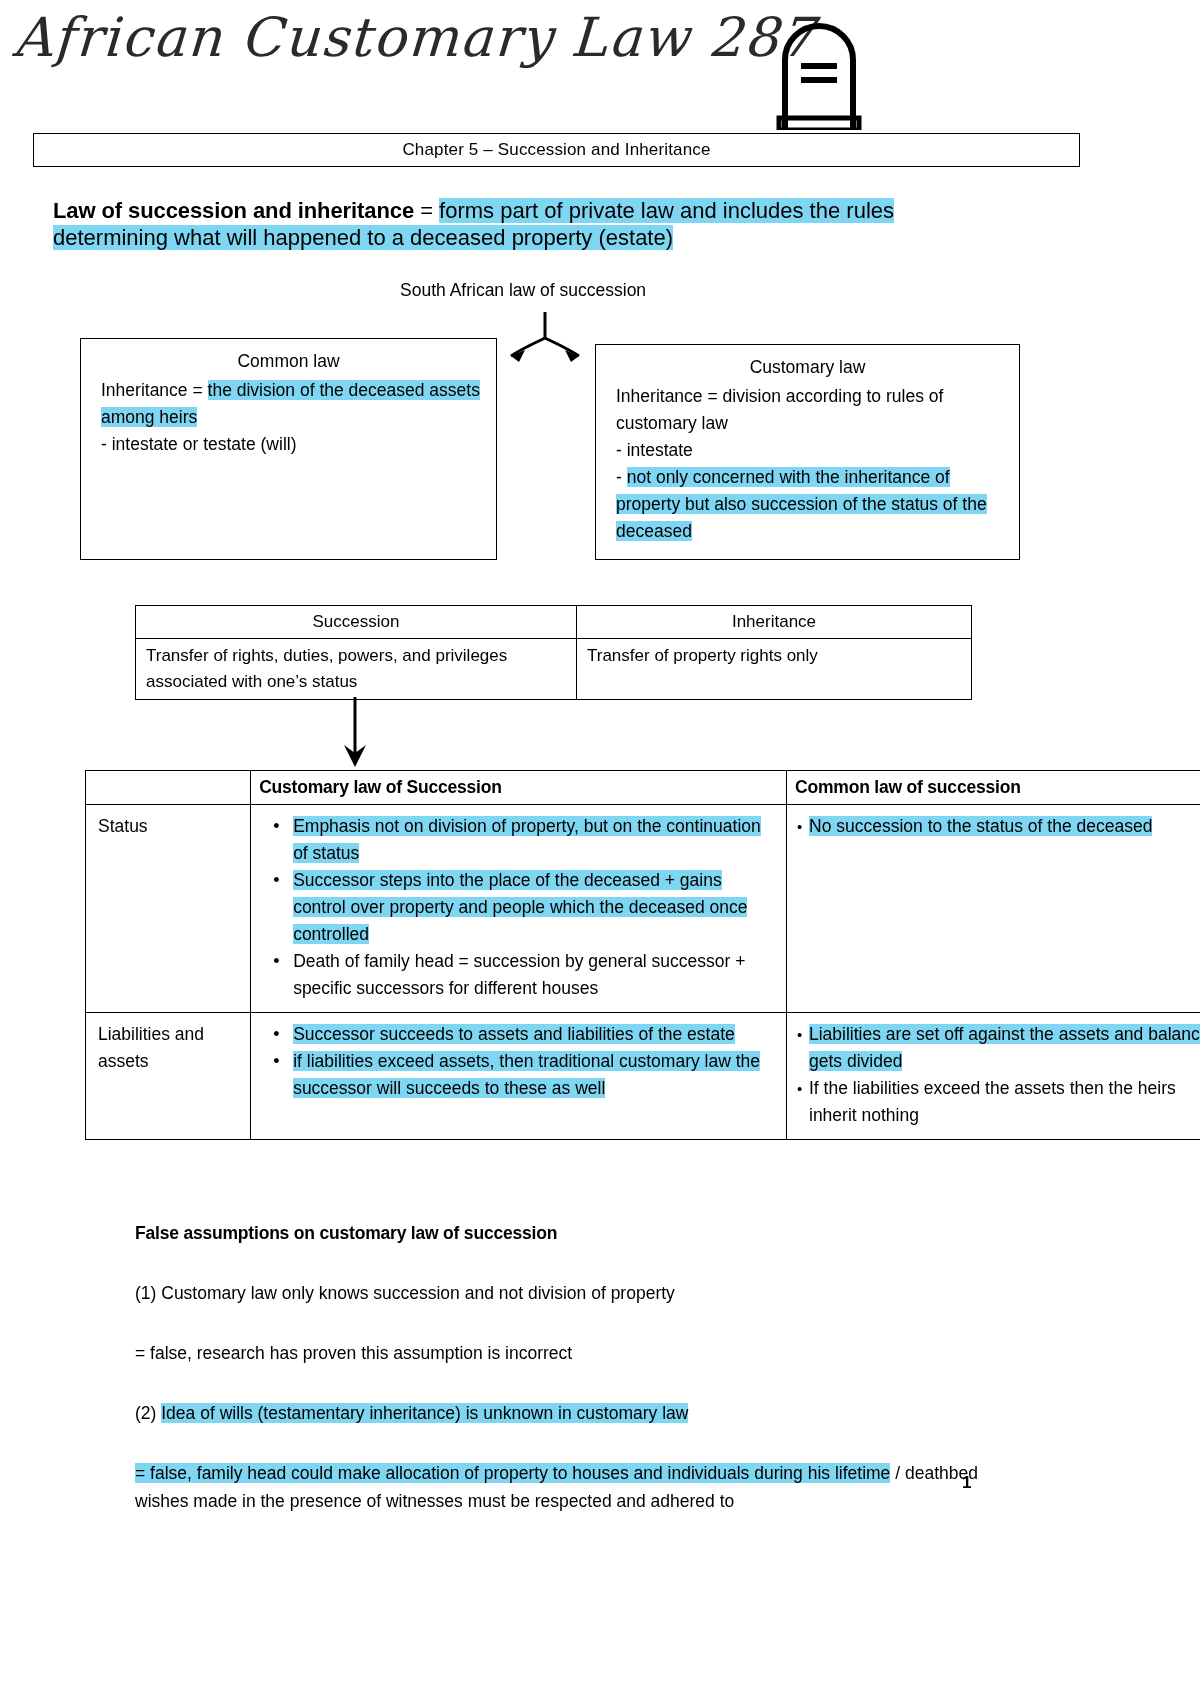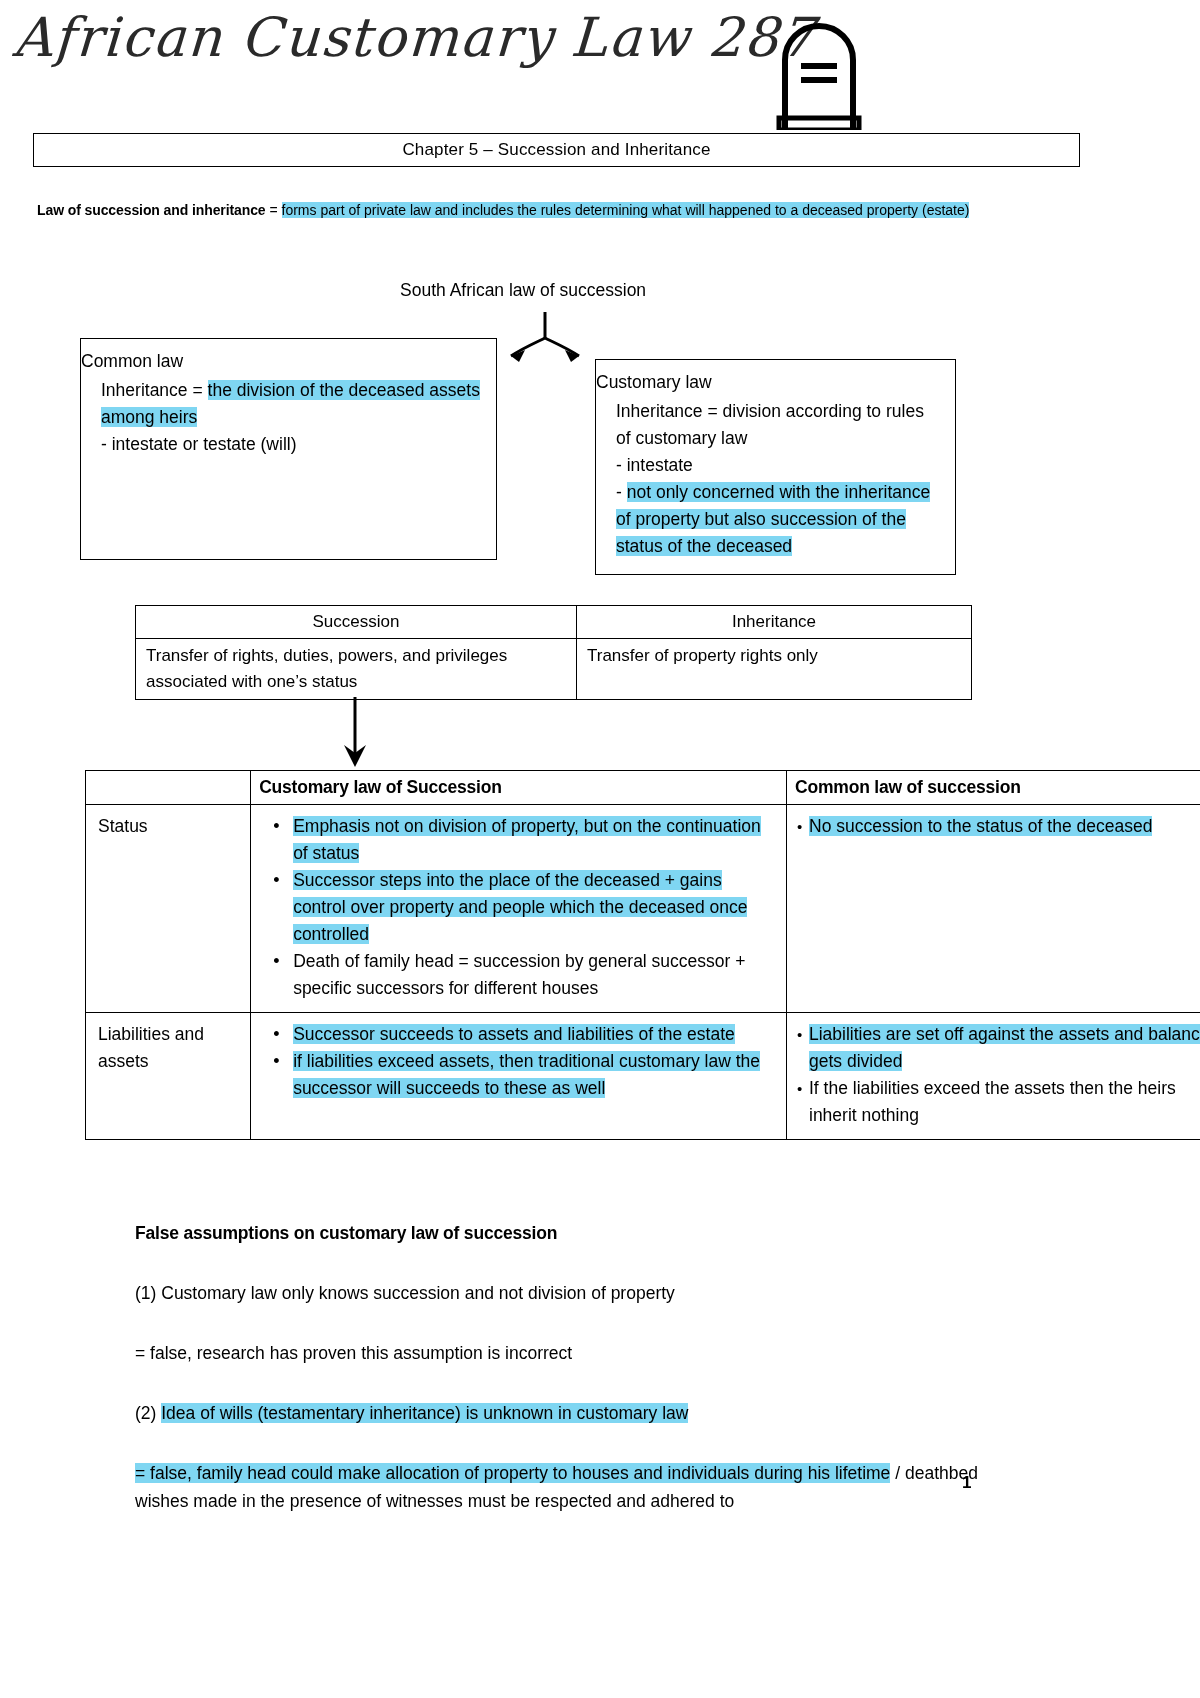--- a/index.html
+++ b/index.html
@@ -56,24 +56,24 @@
     justify-content: center;
   }
   .chapter-bar span {
     font-size: 17px;
     letter-spacing: 0.15px;
   }
 
   
   .definition {
     position: absolute;
-    left: 37px;
+    left: 53px;
     top: 197px;
     width: 940px;
-    font-size: 14px;
+    font-size: 22px;
     line-height: 27px;
   }
   .definition b { font-weight: 700; letter-spacing: -0.1px; }
 
   .hl { background: #7fd6f2; }
 
   
   .sa-label {
     position: absolute;
     left: 400px;
@@ -93,29 +93,30 @@
   
   .law-box {
     position: absolute;
     border: 1.3px solid #000;
     box-sizing: border-box;
     font-size: 17.5px;
     line-height: 27px;
   }
   .law-box .box-title {
     display: block;
+    text-align: center;
     margin-top: 9px;
     margin-bottom: 2px;
   }
   .law-box .box-body {
     display: block;
     padding: 0 14px 0 20px;
   }
   #box-common { left: 80px; top: 338px; width: 417px; height: 222px; }
-  #box-customary { left: 595px; top: 344px; width: 361px; height: 216px; margin-top: 15px; }
+  #box-customary { left: 595px; top: 344px; width: 425px; height: 216px; }
 
   
   .si-table {
     position: absolute;
     left: 135px;
     top: 605px;
     width: 837px;
     border-collapse: collapse;
     font-size: 17px;
   }

